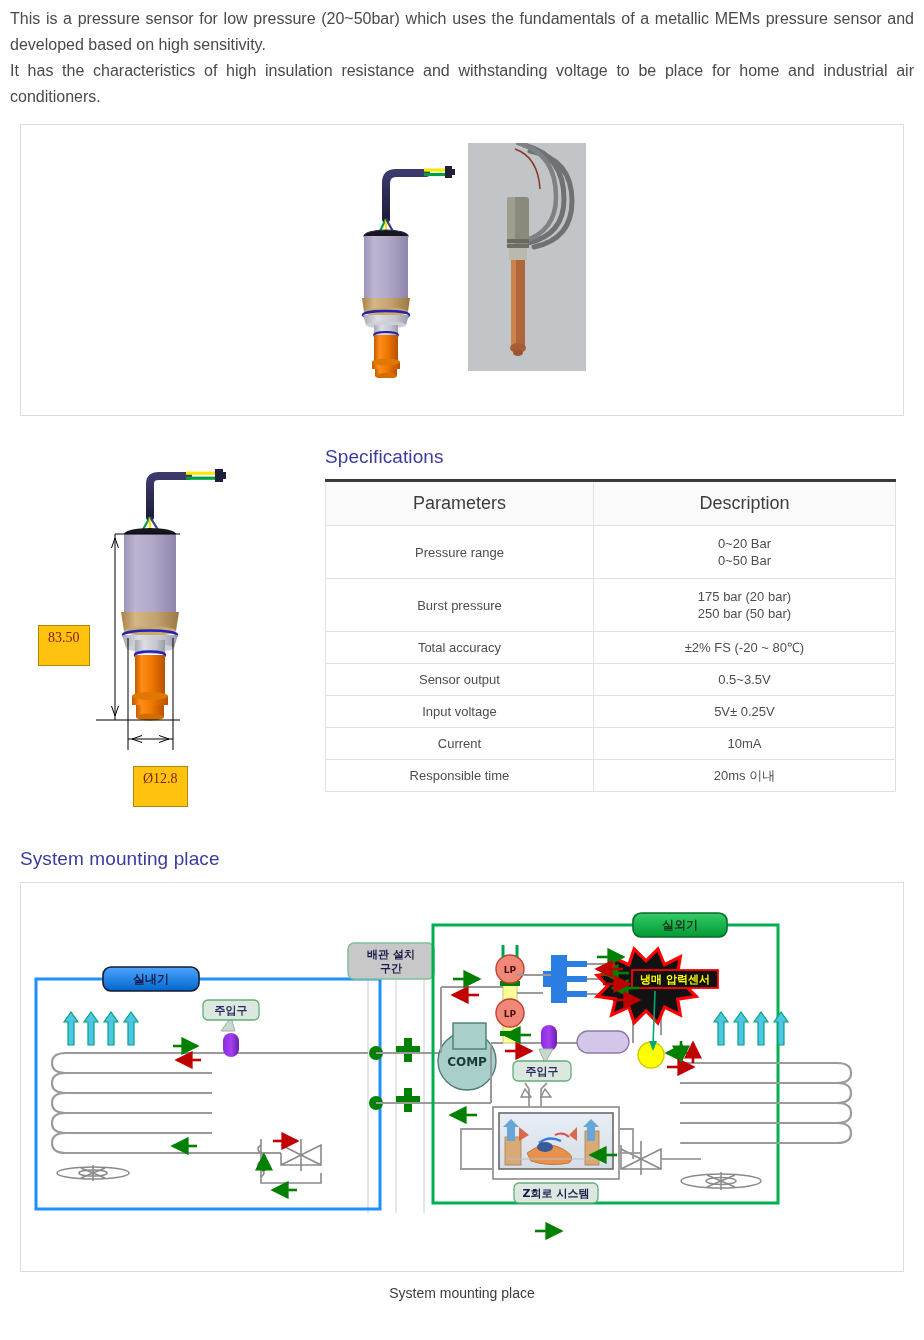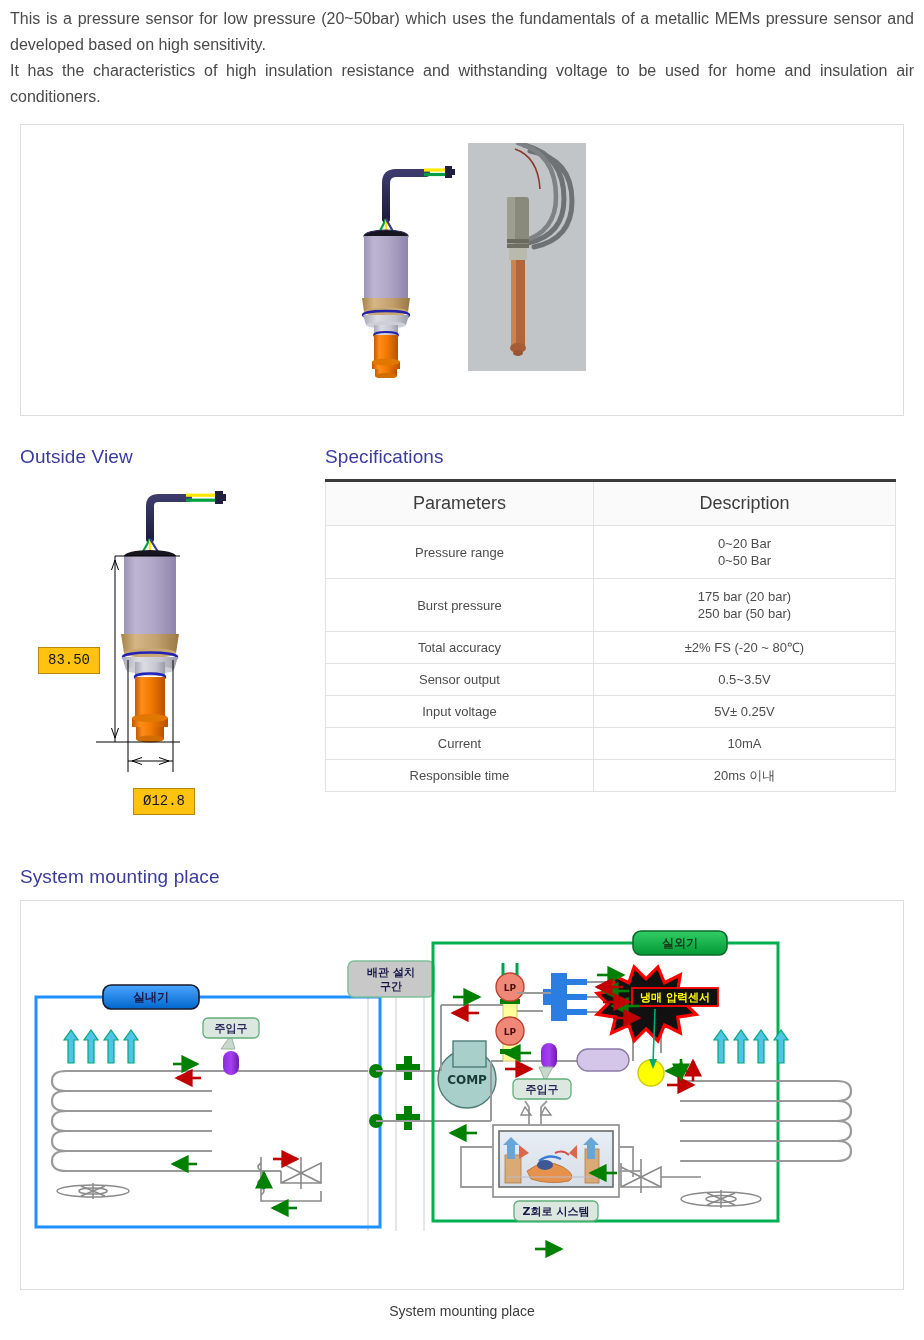--- a/index.html
+++ b/index.html
@@ -85,24 +85,24 @@
     position: relative;
     height: 330px;
     margin-top: 12px;
   }
 
   
   .dim-box {
     position: absolute;
     background: #ffc20e;
     border: 1px solid #b8860b;
-    color: #0f172a;
+    color: #7f1d1d;
     font-size: 14px;
-    padding: 4px 9px 5px 9px;
-    font-family: Liberation Mono, monospace;
+    padding: 4px 9px 19px 9px;
+    font-family: Liberation Serif, serif;
     white-space: nowrap;
   }
   #dim-height { left: 18px; top: 167px; }
   #dim-dia   { left: 113px; top: 308px; }
 
   
   .spec-table {
     width: 100%;
     border-collapse: collapse;
     margin-top: 11px;
@@ -150,21 +150,21 @@
   .diagram-svg { display: block; margin: 0 auto; }
 
   
   text { font-family: "DejaVu Sans", "Liberation Sans", sans-serif; }
 </style>
 </head>
 <body>
 
 <div class="intro">
   <p class="p1">This is a pressure sensor for low pressure (20~50bar) which uses the fundamentals of a metallic MEMs pressure sensor and developed based on high sensitivity.</p>
-  <p class="p2">It has the characteristics of high insulation resistance and withstanding voltage to be used for home and insulation air conditioners.</p>
+  <p class="p2">It has the characteristics of high insulation resistance and withstanding voltage to be place for home and industrial air conditioners.</p>
 </div>
 
 <div class="photo-box">
   <div class="photo-inner">
 
     <div class="cad-wrap">
       <svg class="cad-svg" width="126" height="235" viewBox="0 0 126 235">
         <defs>
           <linearGradient id="bodyG" x1="0" y1="0" x2="1" y2="0">
             <stop offset="0%" stop-color="#9d94b8"></stop>
@@ -256,21 +256,20 @@
         <ellipse cx="50" cy="210" rx="5" ry="3" fill="#9a5430"></ellipse>
       </svg>
     </div>
 
   </div>
 </div>
 
 <div class="mid">
 
   <div class="col-left">
-    <h2 class="h2">Outside View</h2>
 
     <div class="drawing-area">
       <svg width="300" height="330" viewBox="0 0 300 330">
         <defs>
           <linearGradient id="bodyG2" x1="0" y1="0" x2="1" y2="0">
             <stop offset="0%" stop-color="#9d94b8"></stop>
             <stop offset="22%" stop-color="#bdb5d2"></stop>
             <stop offset="55%" stop-color="#b1a8c8"></stop>
             <stop offset="100%" stop-color="#8e85ab"></stop>
           </linearGradient>

